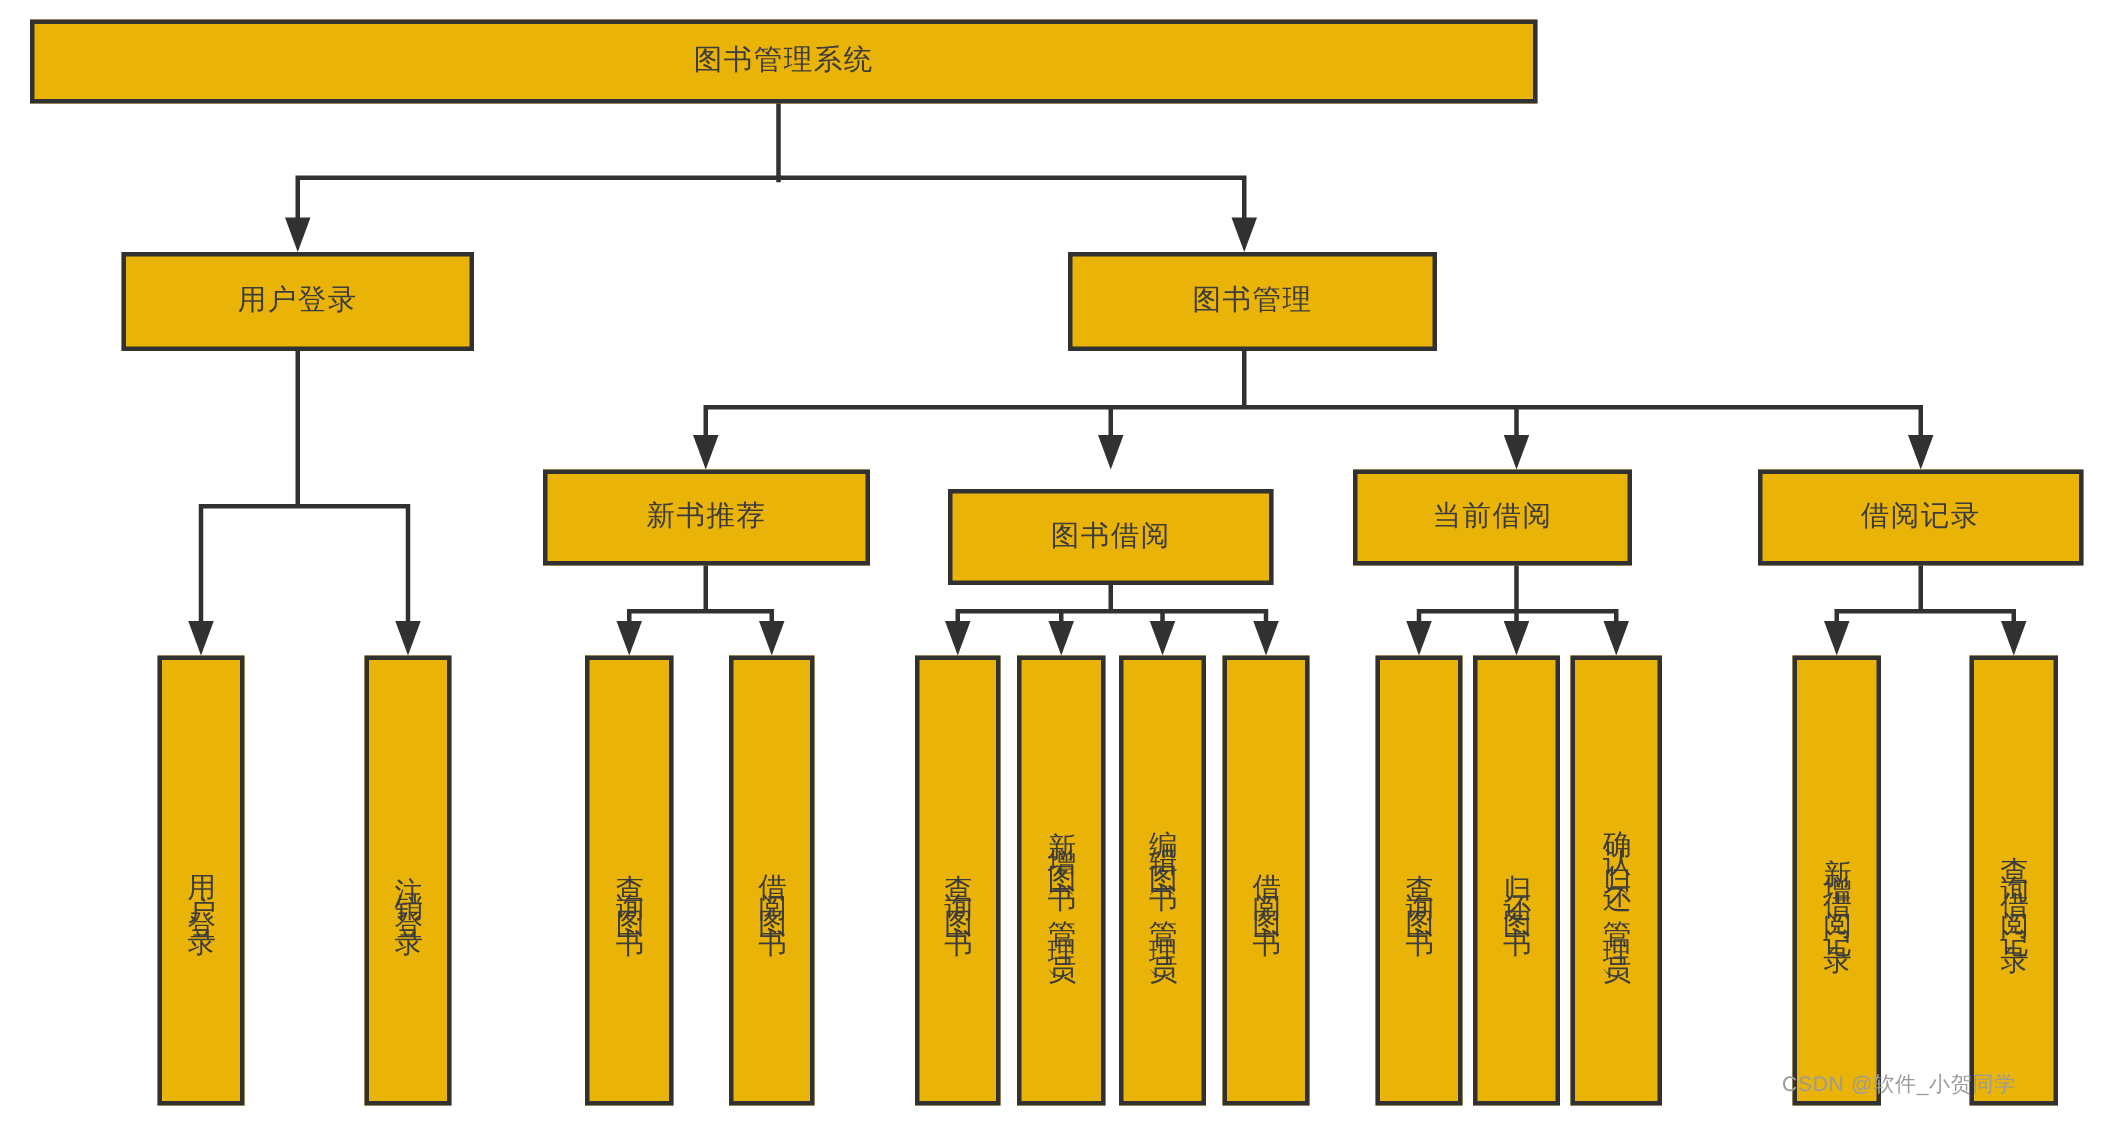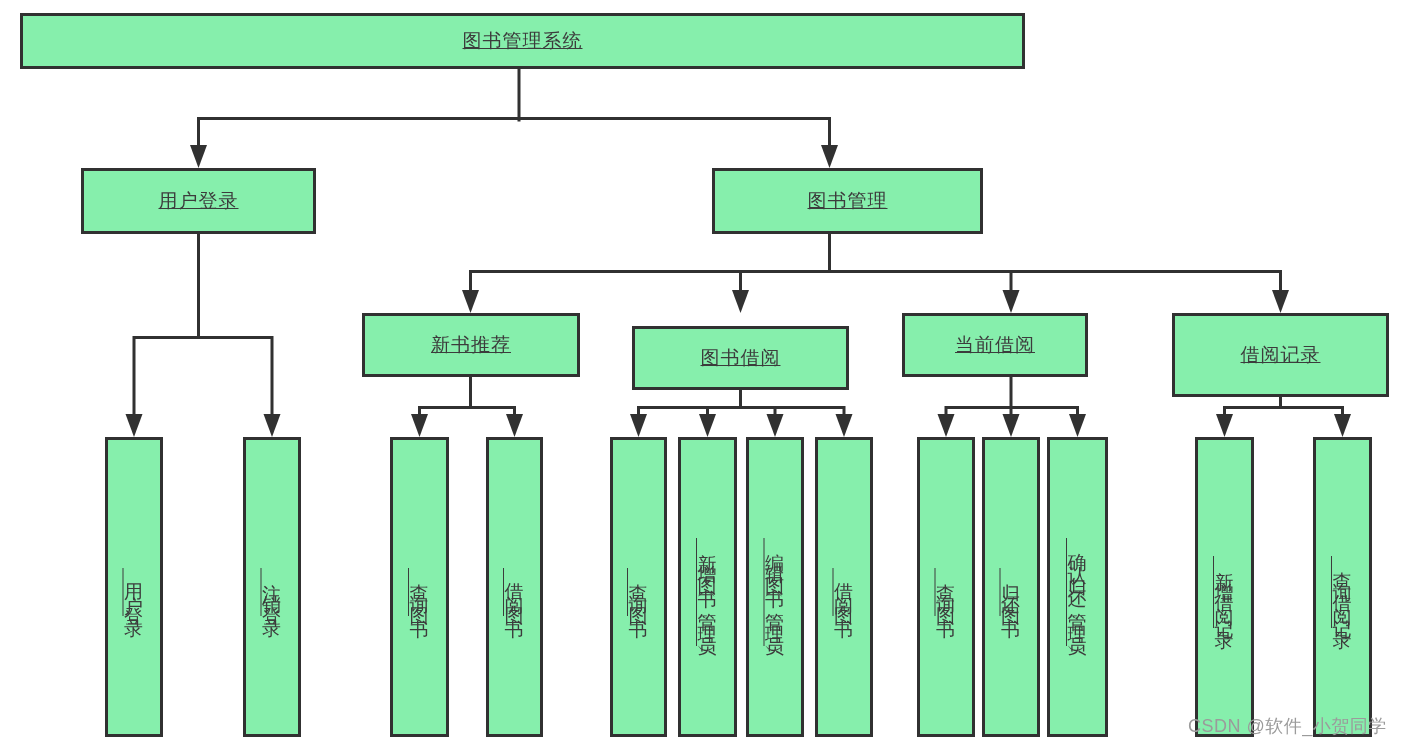--- a/index.html
+++ b/index.html
@@ -4,36 +4,36 @@
 <style>
   * { box-sizing: border-box; }
   html, body { margin: 0; padding: 0; }
   body {
     width: 1405px; height: 747px; position: relative; overflow: hidden;
     background: var(--background, #ffffff);
     font-family: "Liberation Sans", "DejaVu Sans", sans-serif;
     color: var(--text, #3c3c3c);
   }
   .node {
-    position: absolute; background: #86efac;
+    position: absolute; background: #eab308;
     border: 3px solid var(--line, #313131);
     display: flex; align-items: center; justify-content: center;
     font-size: 19px; z-index: 1; text-align: center;
-    letter-spacing: 1px; line-height: 1.2; text-decoration: underline;
+    letter-spacing: 1px; line-height: 1.2;
   }
   .vnode {
     writing-mode: vertical-rl; text-orientation: mixed;
     letter-spacing: 12px; line-height: 1; padding-top: 10px;
   }
   #connectors { position: absolute; left: 0; top: 0; z-index: 0; }
   #connectors path { stroke: var(--line, #313131); stroke-width: 3; fill: none; stroke-linecap: square; }
   #connectors polygon { fill: var(--line, #313131); }
   .watermark {
     position: absolute; left: 1188px; top: 714px; z-index: 2;
-    font-size: 18px; color: var(--watermark, #9b9b9b);
+    font-size: 14px; color: var(--watermark, #9b9b9b);
     letter-spacing: 0.5px; white-space: nowrap;
   }
 </style>
 </head>
 <body>
 
 <svg id="connectors" width="1405" height="747" viewBox="0 0 1405 747">
   <path d="
     M519,69 V120
     M198.5,118.5 H829.5
@@ -85,26 +85,26 @@
   <polygon points="946,437 937.5,414 954.5,414"></polygon>
   <polygon points="1011,437 1002.5,414 1019.5,414"></polygon>
   <polygon points="1077.5,437 1069,414 1086,414"></polygon>
   <polygon points="1224.5,437 1216,414 1233,414"></polygon>
   <polygon points="1342.5,437 1334,414 1351,414"></polygon>
 </svg>
 
 <div class="node" style="left:20px; top:13px; width:1005px; height:56px;">图书管理系统</div>
 
 <div class="node" style="left:81px; top:168px; width:235px; height:66px;">用户登录</div>
-<div class="node" style="left:712px; top:168px; width:271px; height:66px;">图书管理</div>
+<div class="node" style="left:712px; top:168px; width:246px; height:66px;">图书管理</div>
 
 <div class="node" style="left:362px; top:313px; width:218px; height:64px;">新书推荐</div>
 <div class="node" style="left:632px; top:326px; width:217px; height:64px;">图书借阅</div>
 <div class="node" style="left:902px; top:313px; width:186px; height:64px;">当前借阅</div>
-<div class="node" style="left:1172px; top:313px; width:217px; height:84px;">借阅记录</div>
+<div class="node" style="left:1172px; top:313px; width:217px; height:64px;">借阅记录</div>
 
 <div class="node vnode" style="left:105px; top:437px; width:58px; height:300px;">用户登录</div>
 <div class="node vnode" style="left:243px; top:437px; width:58px; height:300px;">注销登录</div>
 
 <div class="node vnode" style="left:390px; top:437px; width:59px; height:300px;">查询图书</div>
 <div class="node vnode" style="left:486px; top:437px; width:57px; height:300px;">借阅图书</div>
 
 <div class="node vnode" style="left:610px; top:437px; width:57px; height:300px;">查询图书</div>
 <div class="node vnode" style="left:678px; top:437px; width:59px; height:300px;">新增图书（管理员）</div>
 <div class="node vnode" style="left:746px; top:437px; width:58px; height:300px;">编辑图书（管理员）</div>

